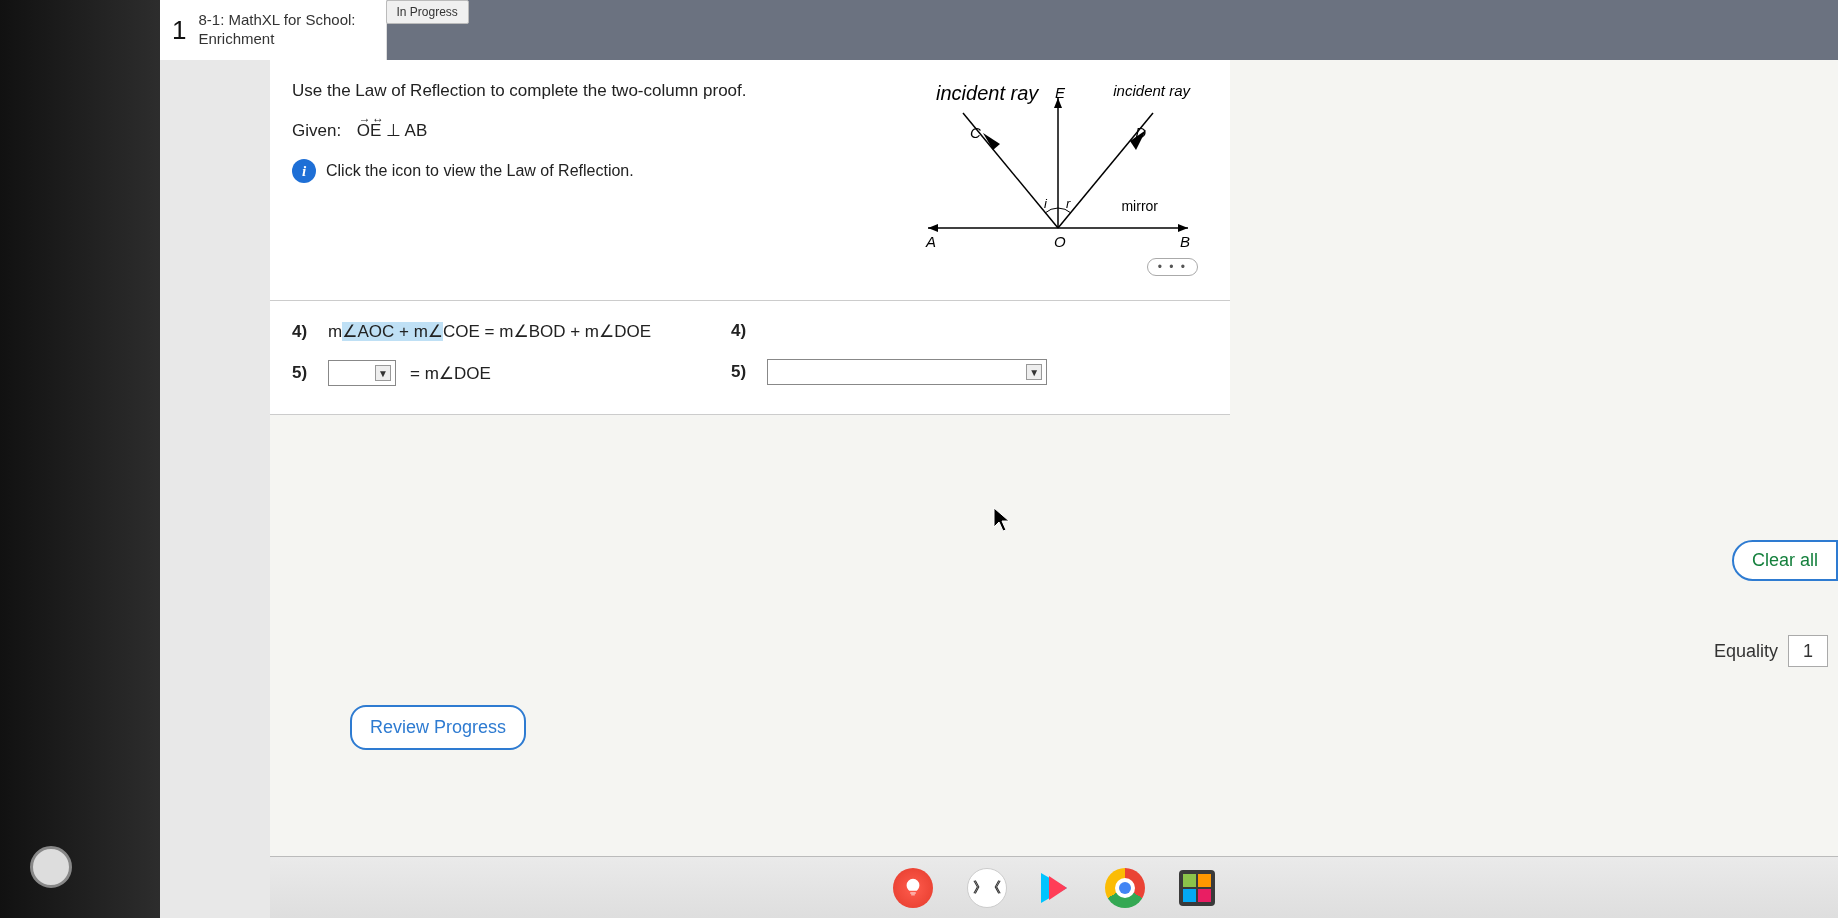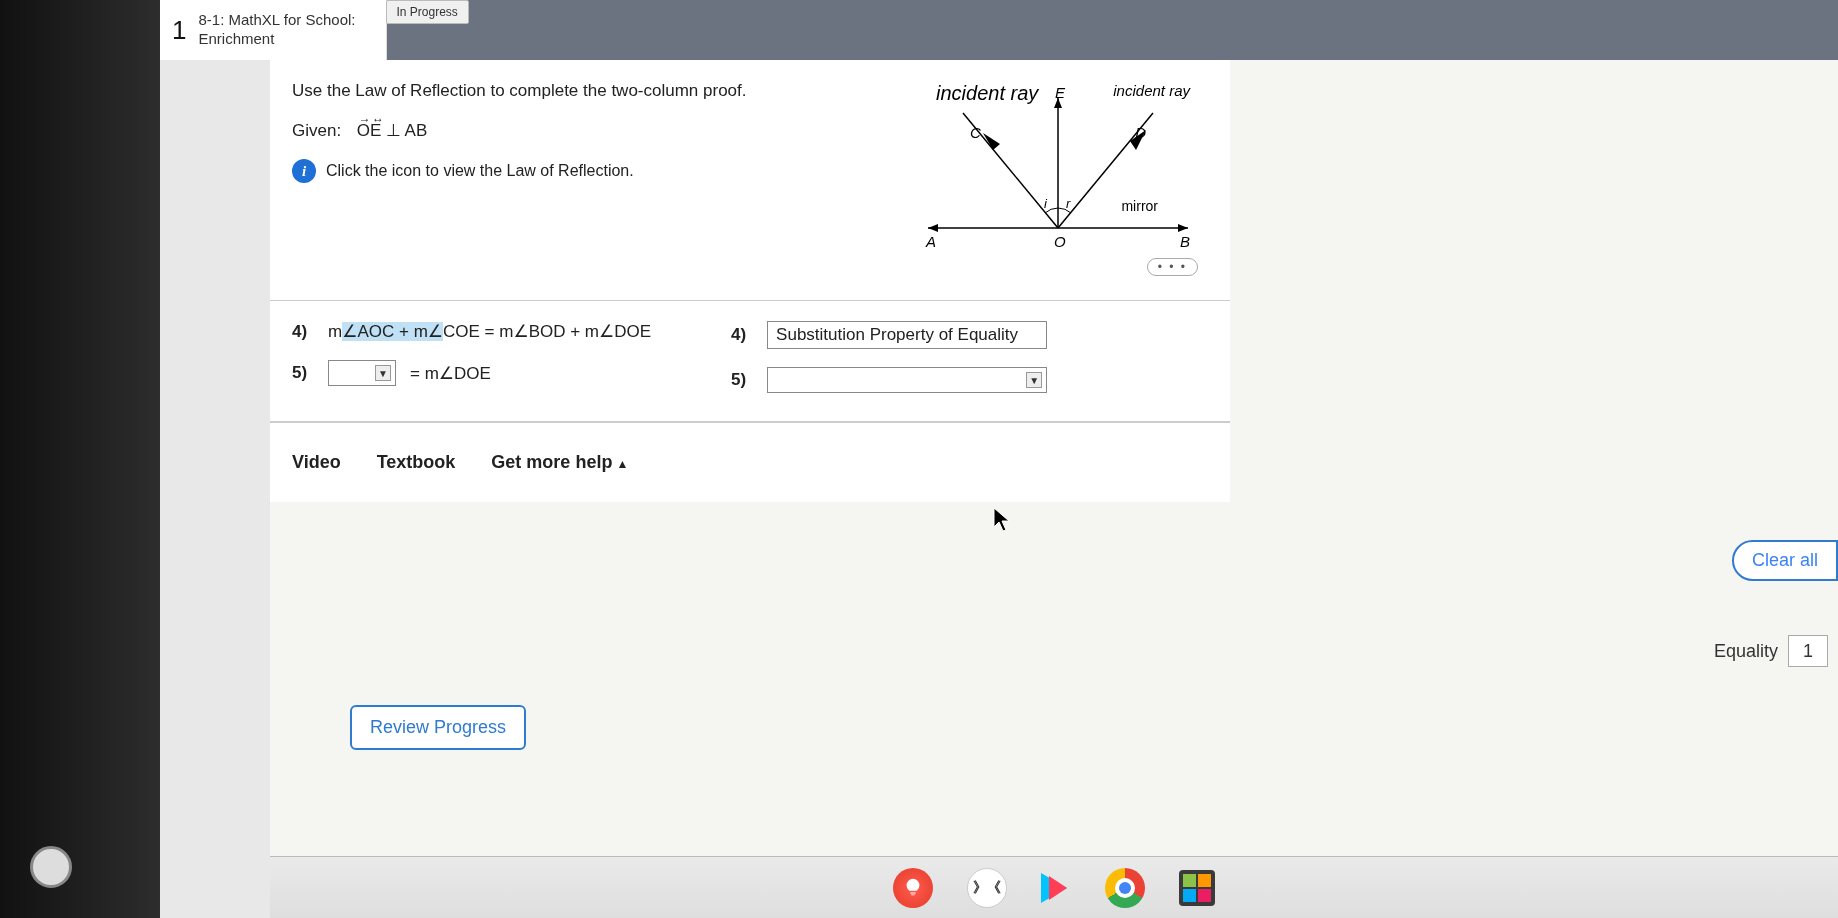--- a/index.html
+++ b/index.html
@@ -175,21 +175,21 @@
     font-weight:600;
     color:#222;
   }
   .help-links .caret { font-size:12px; margin-left:4px; }
 
   .clear-pill {
     position: absolute;
     right: 0;
     top: 480px;
     border: 2px solid #2e7bd1;
-    color: #3b82f6;
+    color: #15803d;
     background: #fff;
     border-radius: 22px 0 0 22px;
     padding: 8px 18px;
     font-size: 18px;
     font-weight: 500;
   }
 
   .question-nav {
     position: absolute;
     right: 10px;
@@ -207,21 +207,21 @@
     display:flex;align-items:center;justify-content:center;
   }
 
   .review-btn {
     position: absolute;
     left: 80px;
     top: 645px;
     border: 2px solid #2e7bd1;
     color: #2e7bd1;
     background: #fff;
-    border-radius: 6px;
+    border-radius: 16px;
     padding: 10px 18px;
     font-size: 18px;
     font-weight: 500;
   }
 
   .taskbar {
     position: absolute;
     left: 0; right: 0; bottom: 0;
     height: 62px;
     background: linear-gradient(#eaeaea,#dedede);
@@ -366,45 +366,37 @@
             <span class="dropdown-stub">
               <span class="dd-arrow">▼</span>
             </span>
             <span>= m∠DOE</span>
           </div>
         </div>
 
         <div class="proof-col">
           <div class="proof-row">
             <span class="step-num">4)</span>
-            <span class="reason-filled">Substitution Property of Equality</span>
           </div>
           <div class="proof-row">
             <span class="step-num">5)</span>
             <span class="dropdown-stub wide">
               <span class="dd-arrow">▼</span>
             </span>
           </div>
         </div>
       </div>
 
       <div class="cursor-arrow">
         <svg viewBox="0 0 20 26">
             <path d="M1,1 L1,20 L6,15 L10,24 L13,23 L9,14 L16,14 Z" fill="#000" stroke="#fff" stroke-width="1"></path>
           </svg>
       </div>
     </div>
 
-    <div class="help-links">
-      <span>Video</span>
-      <span>Textbook</span>
-      <span>
-        <span>Get more help</span><span class="caret">▲</span>
-      </span>
-    </div>
 
     <div class="clear-pill">Clear all</div>
 
     <div class="question-nav">
       <span>Equality</span>
       <span class="qn-box">1</span>
     </div>
 
     <div class="review-btn">Review Progress</div>
 

